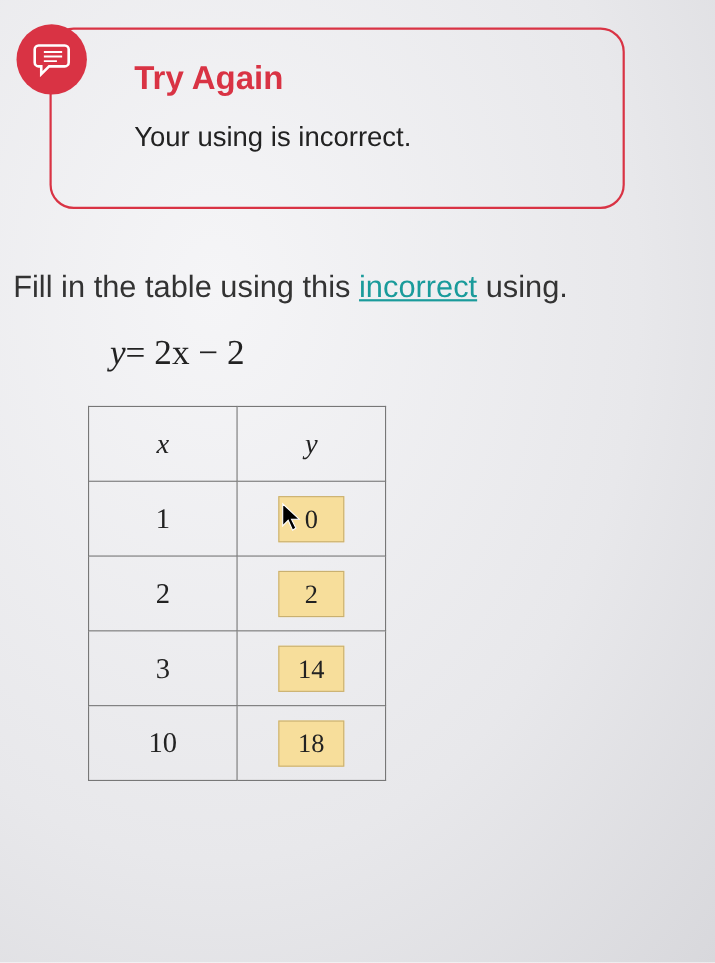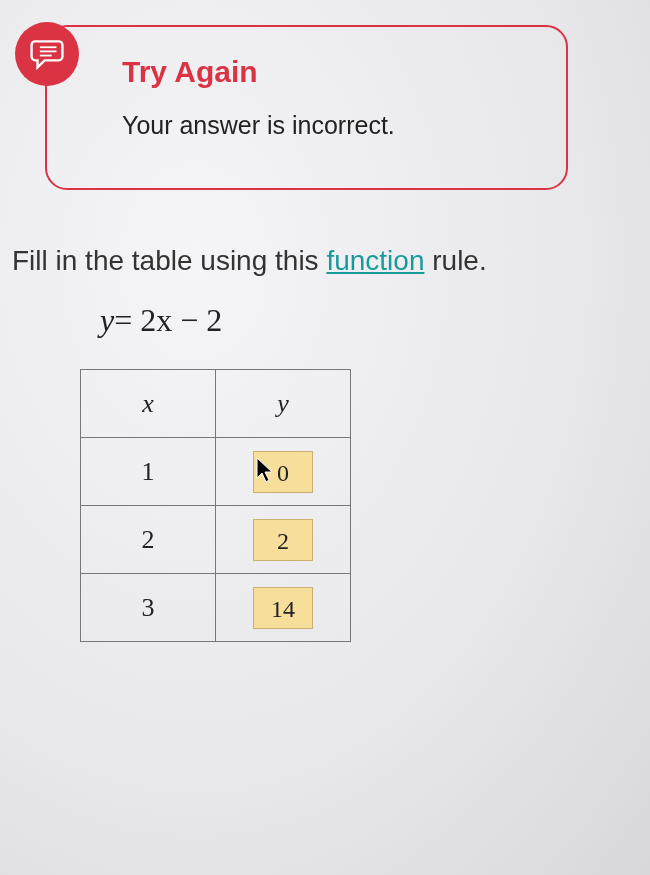--- a/index.html
+++ b/index.html
@@ -147,25 +147,25 @@
     <span>
       <svg viewBox="0 0 64 64" fill="none">
         <path d="M12 14 h40 a6 6 0 0 1 6 6 v20 a6 6 0 0 1 -6 6 h-24 l-12 12 v-12 h-4 a6 6 0 0 1 -6 -6 v-20 a6 6 0 0 1 6 -6 z" stroke="#ffffff" stroke-width="4" fill="none"></path>
         <line x1="20" y1="24" x2="48" y2="24" stroke="#ffffff" stroke-width="3"></line>
         <line x1="20" y1="31" x2="48" y2="31" stroke="#ffffff" stroke-width="3"></line>
         <line x1="20" y1="38" x2="40" y2="38" stroke="#ffffff" stroke-width="3"></line>
       </svg>
     </span>
   </div>
   <div class="try-again-title">Try Again</div>
-  <div class="feedback-summary">Your answer is incorrect.</div>
+  <div class="feedback-summary">Your using is incorrect.</div>
 </div>
 
 <div class="instruction">
-  <span>Fill in the table using this </span><span class="func-link">function</span><span> rule.</span>
+  <span>Fill in the table using this </span><span class="func-link">incorrect</span><span> using.</span>
 </div>
 
 <div class="rule">
   <span>y</span><span class="op">= 2x − 2</span>
 </div>
 
 <table class="tbl">
   <thead>
     <tr>
       <th>x</th>
@@ -189,14 +189,20 @@
       <td class="y-cell">
         <div class="y-input">2</div>
       </td>
     </tr>
     <tr>
       <td>3</td>
       <td class="y-cell">
         <div class="y-input">14</div>
       </td>
     </tr>
+    <tr>
+      <td>10</td>
+      <td class="y-cell">
+        <div class="y-input">18</div>
+      </td>
+    </tr>
   </tbody>
 </table>
 
 </body></html>

